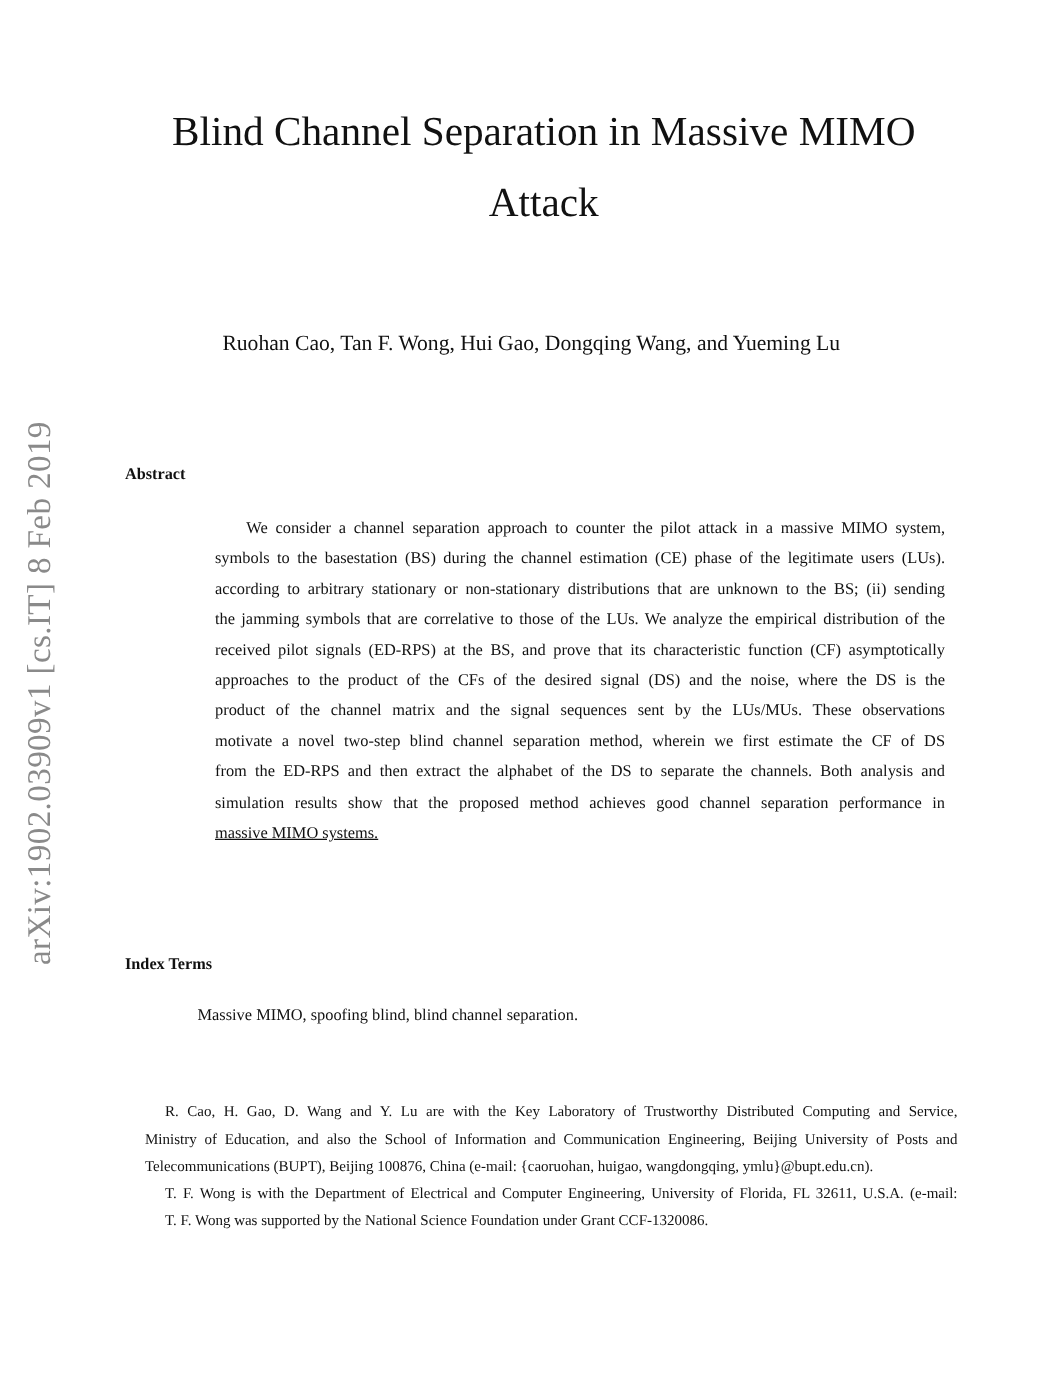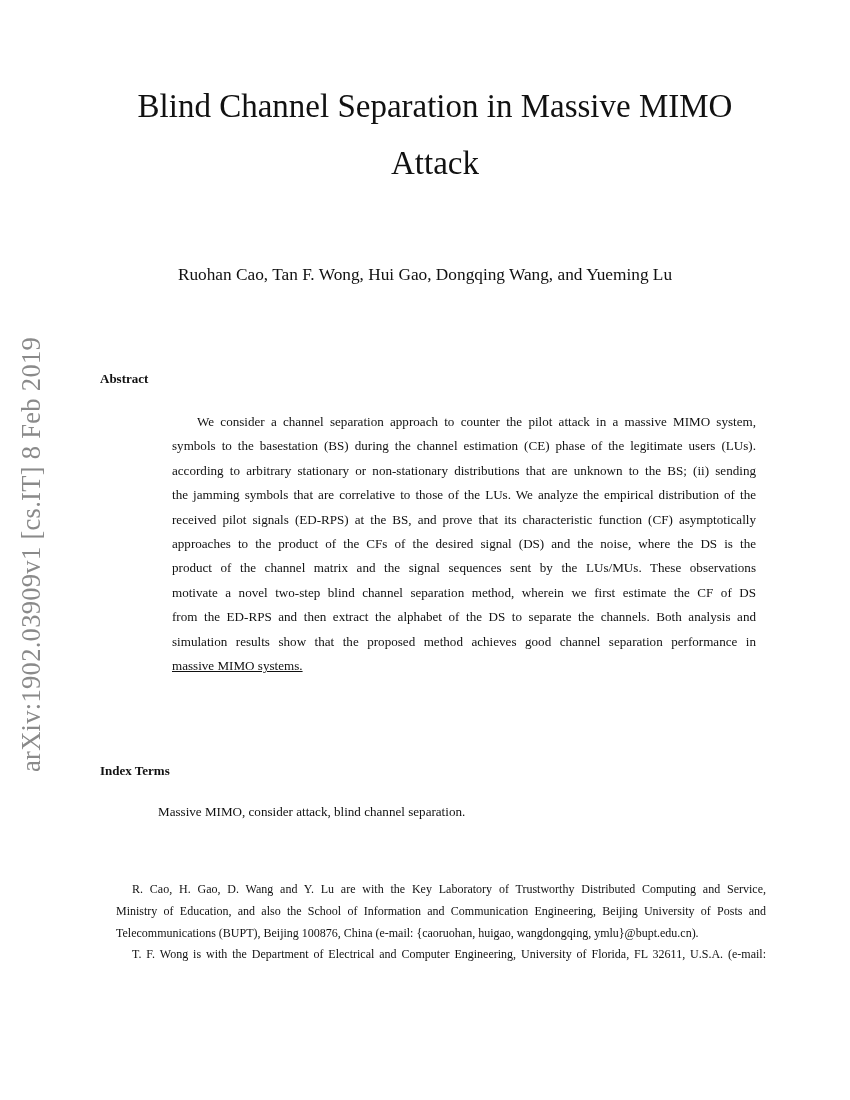--- a/index.html
+++ b/index.html
@@ -129,20 +129,21 @@
   <span class="aline">approaches to the product of the CFs of the desired signal (DS) and the noise, where the DS is the</span>
   <span class="aline">product of the channel matrix and the signal sequences sent by the LUs/MUs. These observations</span>
   <span class="aline">motivate a novel two-step blind channel separation method, wherein we first estimate the CF of DS</span>
   <span class="aline">from the ED-RPS and then extract the alphabet of the DS to separate the channels. Both analysis and</span>
   <span class="aline">simulation results show that the proposed method achieves good channel separation performance in</span>
   <span class="aline last">massive MIMO systems.</span>
 </div>
 
 <div class="section-heading index-heading">Index Terms</div>
 
-<div class="index-terms">Massive MIMO, consider attack, blind channel separation.</div>
+<div class="index-terms">Massive MIMO, spoofing blind, blind channel separation.</div>
 
 <div class="footnotes">
   <span class="fline indent">R. Cao, H. Gao, D. Wang and Y. Lu are with the Key Laboratory of Trustworthy Distributed Computing and Service,</span>
   <span class="fline">Ministry of Education, and also the School of Information and Communication Engineering, Beijing University of Posts and</span>
   <span class="fline last">Telecommunications (BUPT), Beijing 100876, China (e-mail: {caoruohan, huigao, wangdongqing, ymlu}@bupt.edu.cn).</span>
   <span class="fline indent">T. F. Wong is with the Department of Electrical and Computer Engineering, University of Florida, FL 32611, U.S.A. (e-mail:</span>
+  <span class="fline indent last">T. F. Wong was supported by the National Science Foundation under Grant CCF-1320086.</span>
 </div>
 
 </body></html>

